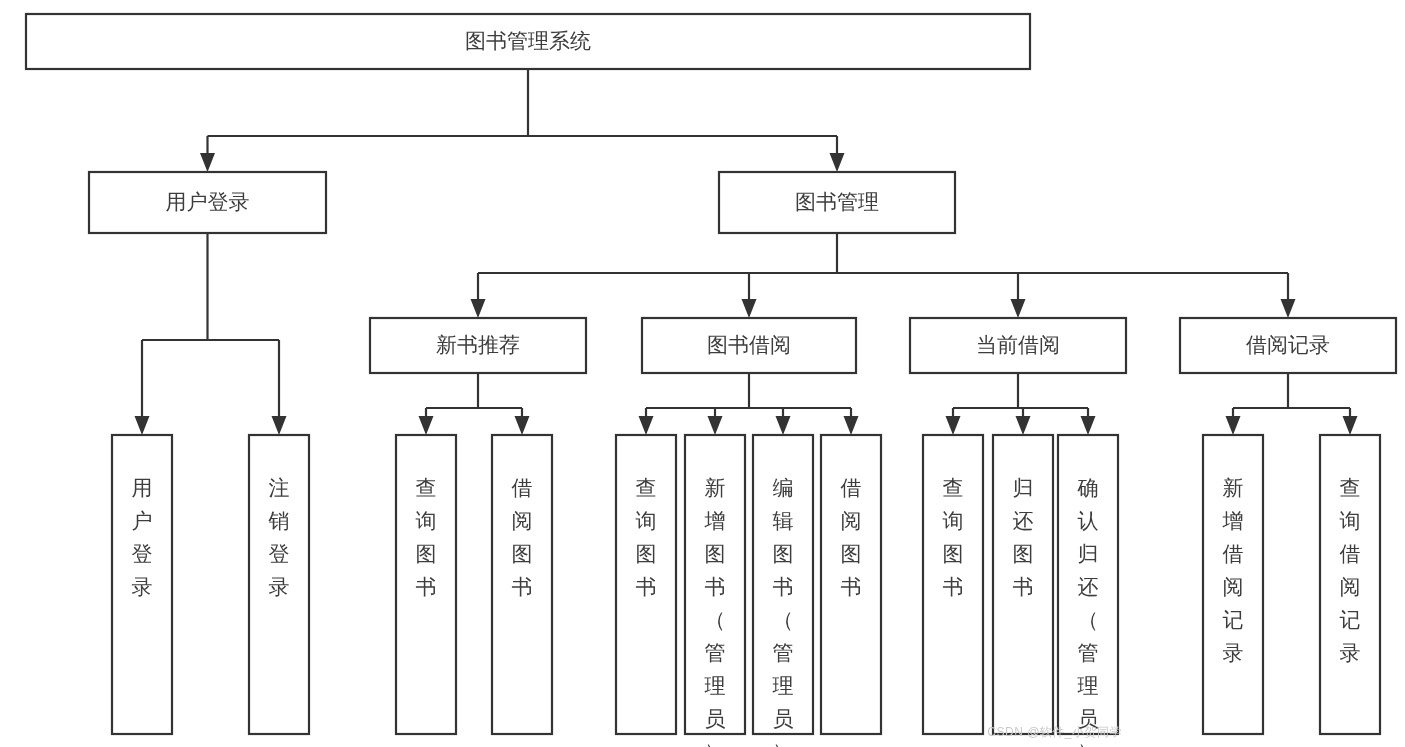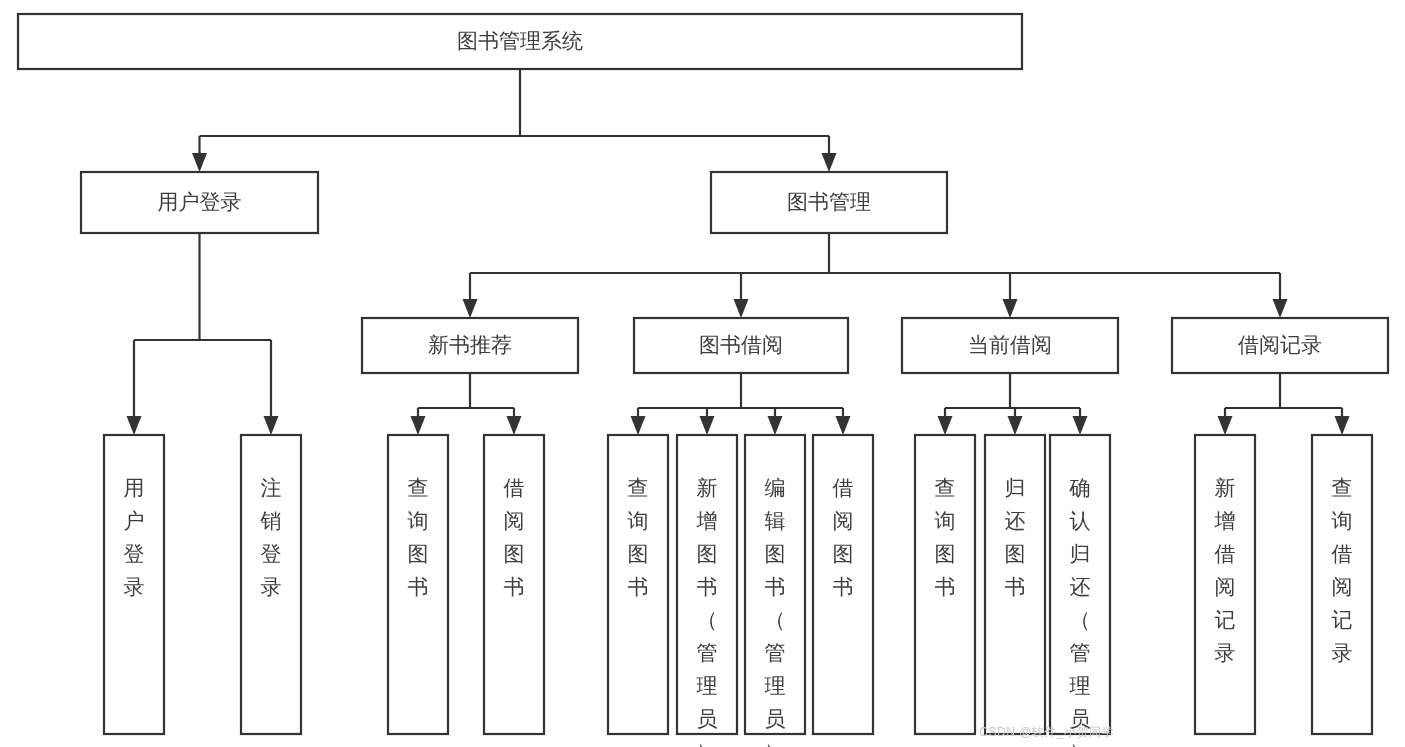--- a/index.html
+++ b/index.html
@@ -9,21 +9,21 @@
   }
   body {
     width: 1405px;
     height: 747px;
     font-family: "Liberation Sans", sans-serif;
     overflow: hidden;
     position: relative;
   }
   #diagram-root {
     position: absolute;
-    left: 0;
+    left: 8px;
     top: 0;
     width: 1122px;
     height: 747px;
   }
   svg.diagram {
     display: block;
     width: 1405px;
     height: 747px;
   }
   .node-box {

